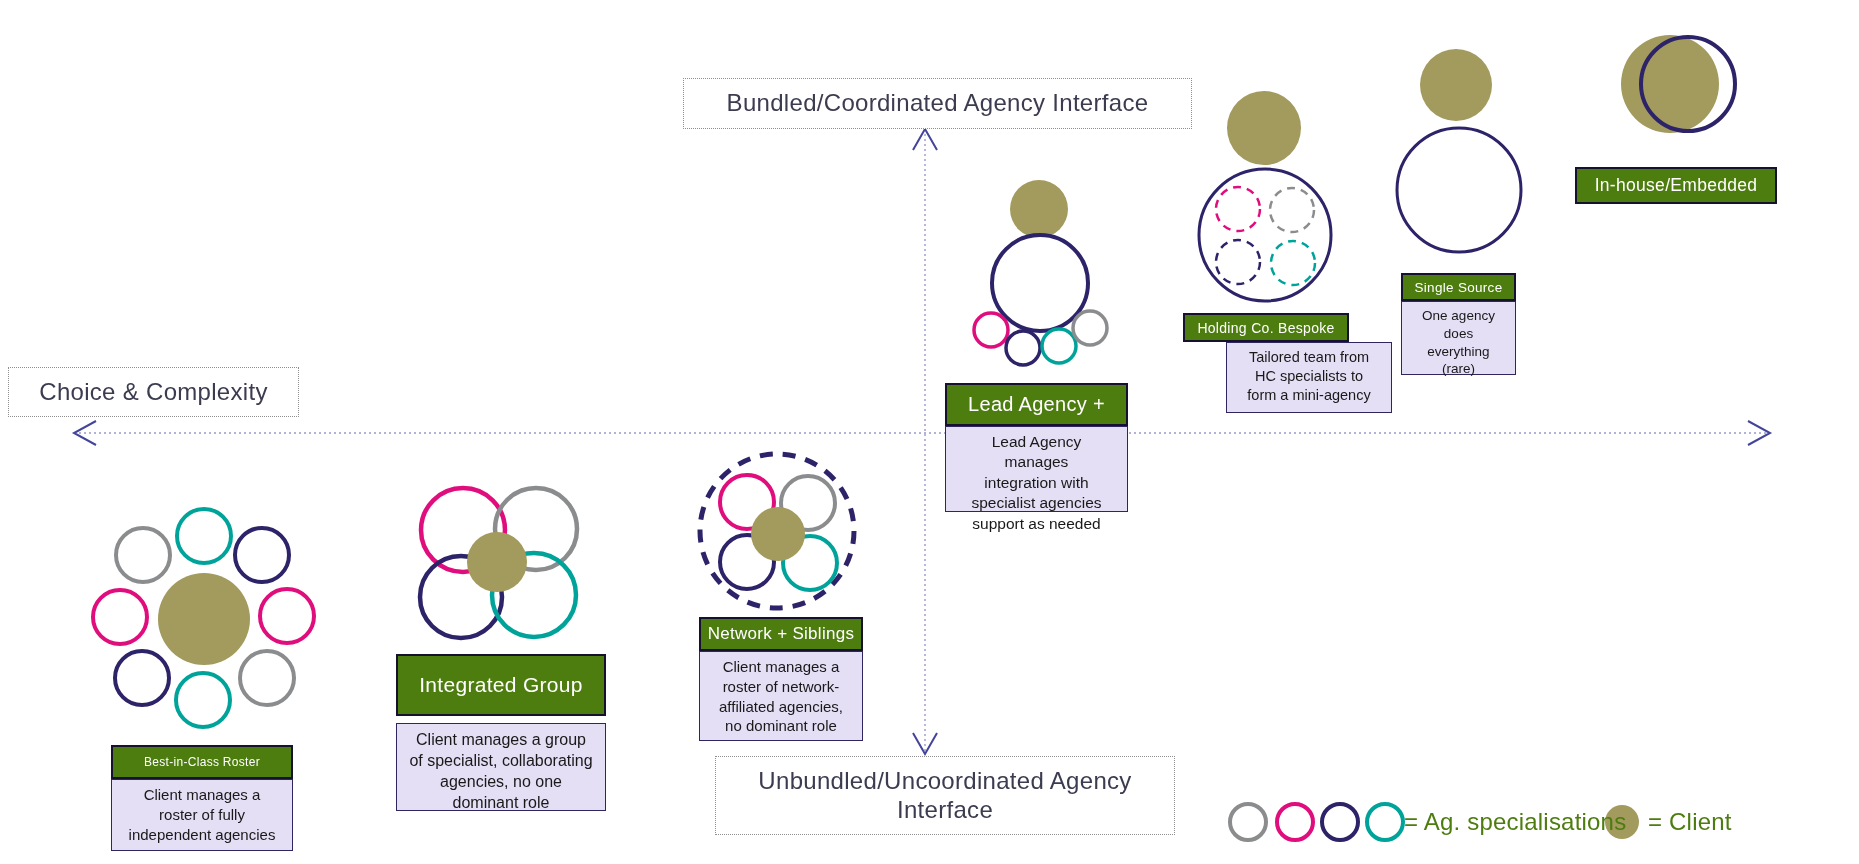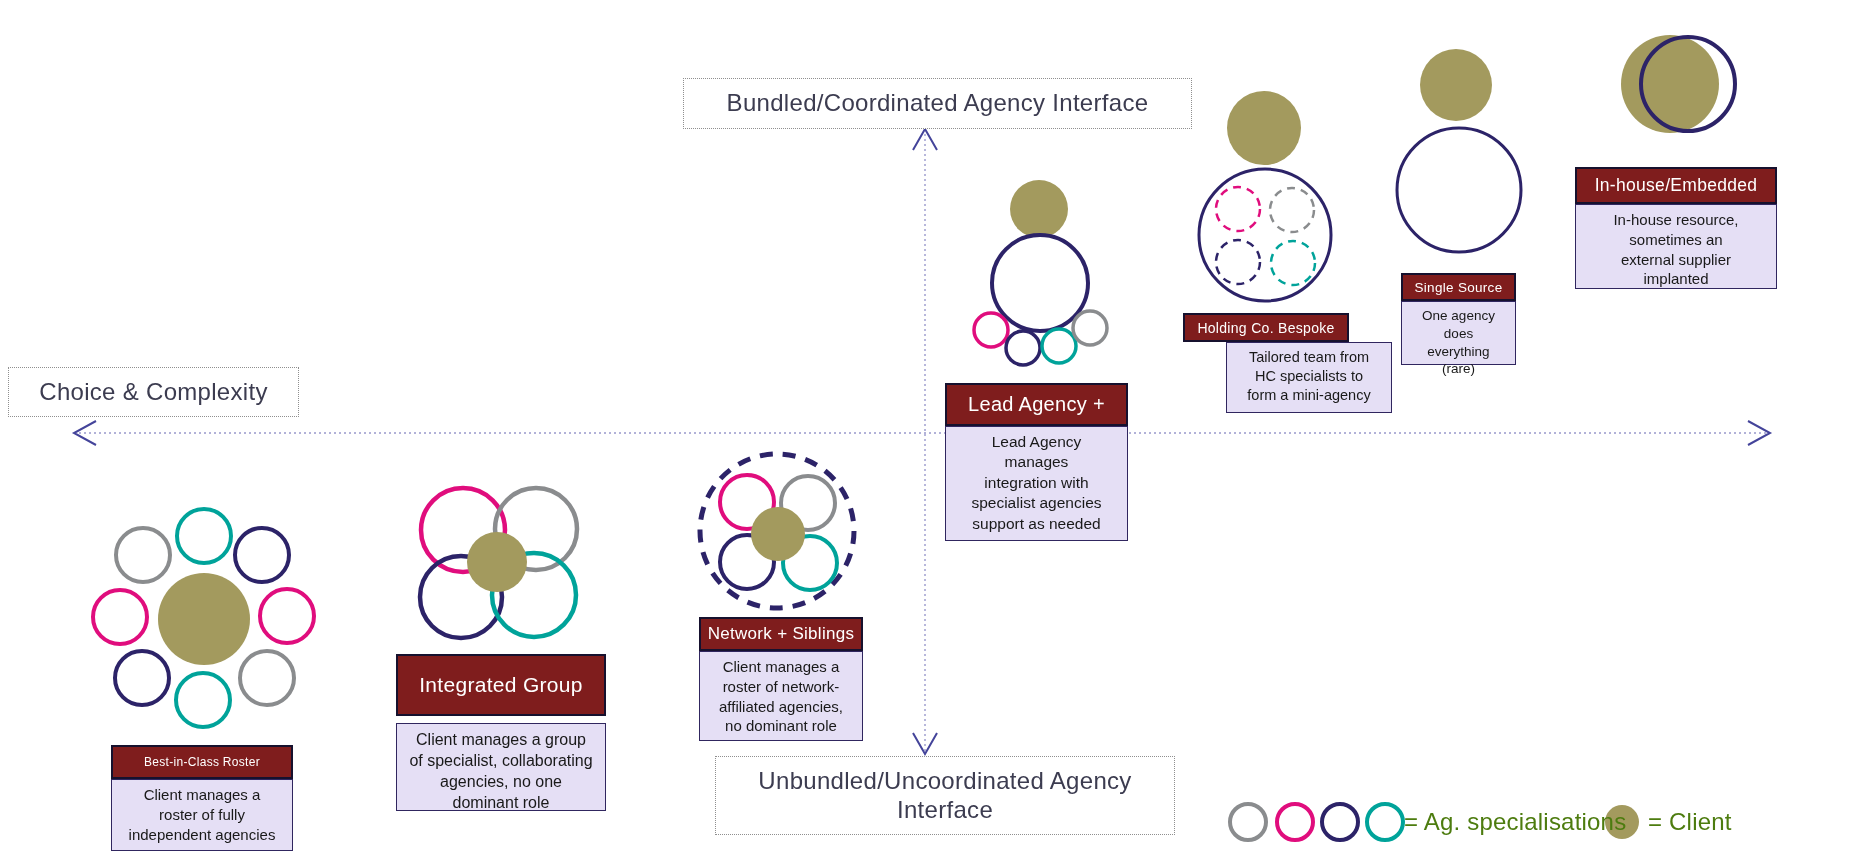--- a/index.html
+++ b/index.html
@@ -2,21 +2,21 @@
 <html><head>
 <meta charset="utf-8">
 <style>
   html,body{margin:0;padding:0;background:#ffffff;}
   .canvas{position:relative;width:1859px;height:864px;background:#ffffff;overflow:hidden;
           font-family:"Liberation Sans",sans-serif;}
   .canvas svg{position:absolute;left:0;top:0;}
   .axis-box{position:absolute;border:1px dotted #8f8f8f;background:#ffffff;color:#3c3c50;
             display:flex;align-items:center;justify-content:center;text-align:center;
             font-size:24px;letter-spacing:0.3px;line-height:1.2;}
-  .mlabel{position:absolute;background:#7f1d1d;border:2px solid #16112e;color:#ffffff;
+  .mlabel{position:absolute;background:#4d7c0f;border:2px solid #16112e;color:#ffffff;
           display:flex;align-items:center;justify-content:center;
           box-sizing:border-box;letter-spacing:0.3px;}
   .mdesc{position:absolute;background:#e5dff5;border:1.5px solid #30265f;color:#191919;
          display:flex;align-items:flex-start;justify-content:center;text-align:center;
          box-sizing:border-box;white-space:pre-line;padding-top:5px;line-height:1.32;}
   .legend-text{position:absolute;color:#4d7c0f;font-size:24px;letter-spacing:0.2px;}
 </style>
 </head>
 <body>
 
@@ -89,39 +89,35 @@
 agencies, no one
 dominant role</div>
 
   <div class="mlabel" style="left:699px;top:617px;width:164px;height:34px;font-size:17px;">Network + Siblings</div>
   <div class="mdesc" style="left:699px;top:651px;width:164px;height:90px;font-size:15px;">Client manages a
 roster of network-
 affiliated agencies,
 no dominant role</div>
 
   <div class="mlabel" style="left:945px;top:383px;width:183px;height:43px;font-size:20px;">Lead Agency +</div>
-  <div class="mdesc" style="left:945px;top:426px;width:183px;height:115px;font-size:15.5px;">Lead Agency
+  <div class="mdesc" style="left:945px;top:426px;width:183px;height:86px;font-size:15.5px;">Lead Agency
 manages
 integration with
 specialist agencies
 support as needed</div>
 
   <div class="mlabel" style="left:1183px;top:313px;width:166px;height:29px;font-size:14px;">Holding Co. Bespoke</div>
   <div class="mdesc" style="left:1183px;top:342px;width:166px;height:71px;font-size:14.5px;margin-left:43px;">Tailored team from
 HC specialists to
 form a mini-agency</div>
 
   <div class="mlabel" style="left:1401px;top:273px;width:115px;height:28px;font-size:13.5px;">Single Source</div>
-  <div class="mdesc" style="left:1401px;top:301px;width:115px;height:64px;font-size:13.5px;">One agency
+  <div class="mdesc" style="left:1401px;top:301px;width:115px;height:74px;font-size:13.5px;">One agency
 does
 everything
 (rare)</div>
 
   <div class="mlabel" style="left:1575px;top:167px;width:202px;height:37px;font-size:17.5px;">In-house/Embedded</div>
-  <div class="mdesc" style="left:1575px;top:204px;width:202px;height:85px;font-size:15px;">In-house resource,
-sometimes an
-external supplier
-implanted</div>
 
   <div class="legend-text" style="left:1404px;top:808px;">= Ag. specialisations</div>
   <div class="legend-text" style="left:1648px;top:808px;">= Client</div>
 
 </div>
 
 </body></html>

